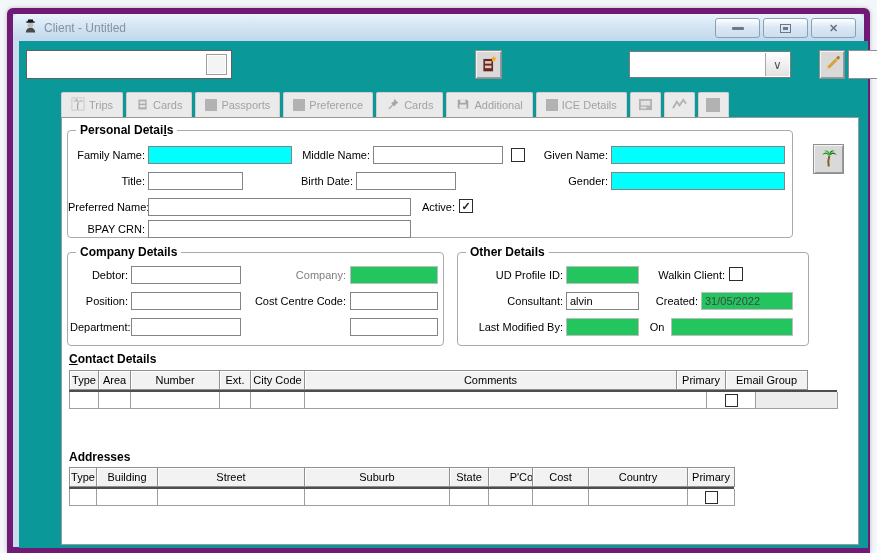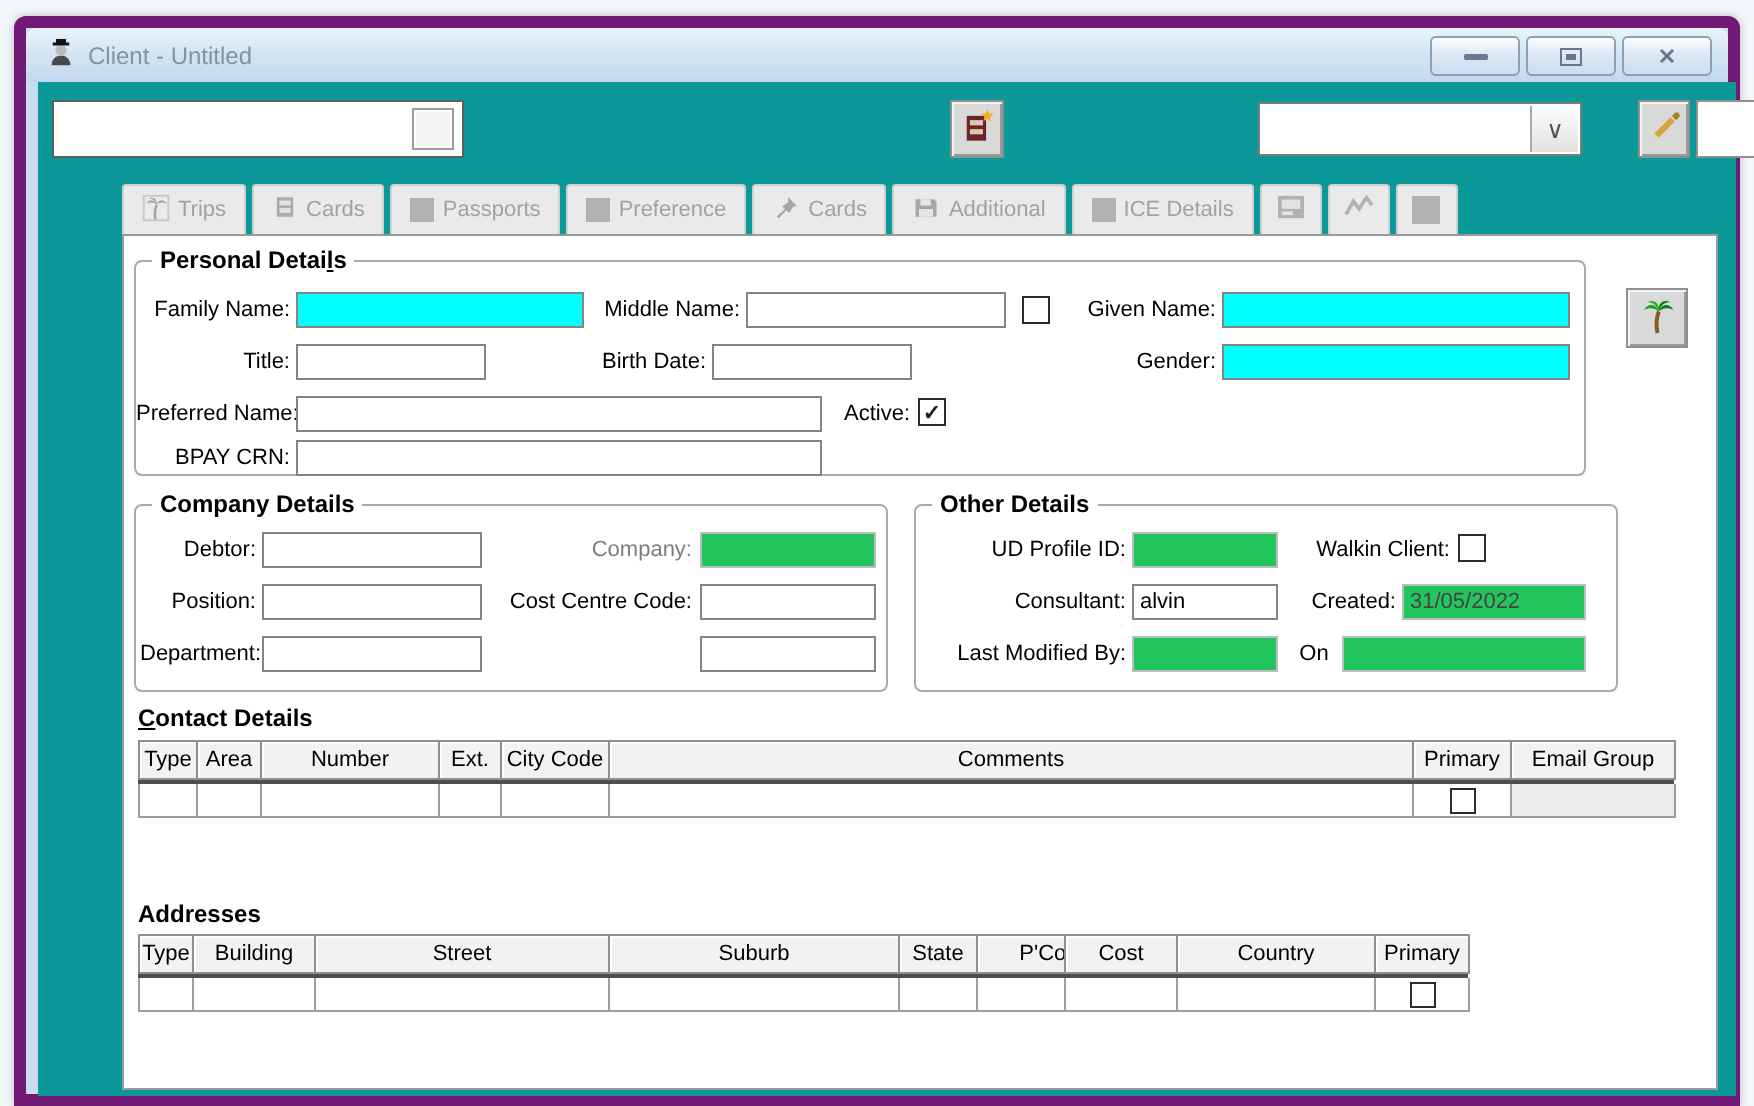--- a/index.html
+++ b/index.html
@@ -306,21 +306,21 @@
         </div>
 
         <div class="sec-title" style="left:7px;top:234px;"><u>C</u><span>ontact Details</span></div>
         <div class="grid" style="left:7px;top:252px;">
           <div class="grid-h">
             <div class="hcell" style="width:30px;">Type</div>
             <div class="hcell" style="width:33px;">Area</div>
             <div class="hcell" style="width:90px;">Number</div>
             <div class="hcell" style="width:32px;">Ext.</div>
             <div class="hcell" style="width:55px;">City Code</div>
-            <div class="hcell" style="width:403px;text-align:right;">Comments</div>
+            <div class="hcell" style="width:373px;text-align:right;">Comments</div>
             <div class="hcell" style="width:50px;">Primary</div>
             <div class="hcell" style="width:83px;">Email Group</div>
           </div>
           <div class="grid-r">
             <div class="dcell" style="width:30px;"></div>
             <div class="dcell" style="width:33px;"></div>
             <div class="dcell" style="width:90px;"></div>
             <div class="dcell" style="width:32px;"></div>
             <div class="dcell" style="width:55px;"></div>
             <div class="dcell" style="width:403px;"></div>

